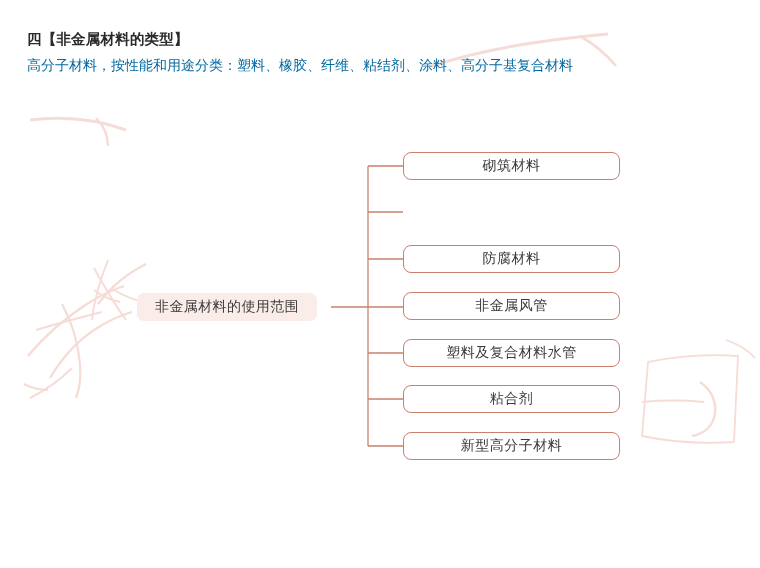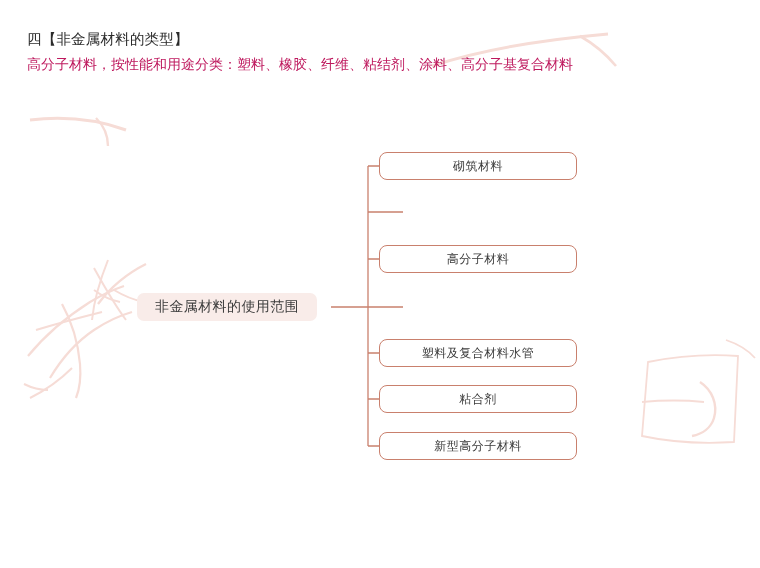--- a/index.html
+++ b/index.html
@@ -39,34 +39,33 @@
   
   .text-block {
     position: absolute;
     left: 27px;
     top: 29px;
     z-index: 3;
     width: 700px;
   }
   .doc-title {
     font-size: 14.5px;
-    font-weight: normal;
+    font-weight: bold;
     color: #2b2b2b;
     letter-spacing: .2px;
     line-height: 20px;
     margin: 0 0 6px 0;
     white-space: nowrap;
   }
   .doc-body {
     font-size: 14px;
-    color: #be185d;
+    color: #0369a1;
     line-height: 20px;
     margin: 0 0 17px 0;
     white-space: nowrap;
-    font-family: Liberation Mono, monospace;
   }
   .doc-subtitle {
     font-size: 13px;
     font-weight: bold;
     color: #d9342b;
     line-height: 18px;
     margin: 0;
     white-space: nowrap;
   }
 
@@ -106,32 +105,32 @@
     justify-content: center;
     font-family: "Liberation Serif", "DejaVu Serif", serif;
     font-size: 14px;
     color: #3d3d3d;
     letter-spacing: .4px;
     white-space: nowrap;
   }
 
   .leaf-node {
     position: absolute;
-    left: 379px;
-    width: 198px;
+    left: 403px;
+    width: 217px;
     height: 28px;
     background: #ffffff;
     border: 1.3px solid #c9806d;
     border-radius: 8px;
     box-sizing: border-box;
     display: flex;
     align-items: center;
     justify-content: center;
     font-family: "Liberation Serif", "DejaVu Serif", serif;
-    font-size: 12px;
+    font-size: 14px;
     color: #3a3a3a;
     letter-spacing: .5px;
     white-space: nowrap;
   }
 </style>
 </head>
 <body>
 
 <div id="page">
 
@@ -189,19 +188,20 @@
       <path class="conn" d="M368 259 L403 259"></path>
       <path class="conn" d="M368 307 L403 307"></path>
       <path class="conn" d="M368 353 L403 353"></path>
       <path class="conn" d="M368 399 L403 399"></path>
       <path class="conn" d="M368 446 L403 446"></path>
     </svg>
 
     <div class="root-node">非金属材料的使用范围</div>
 
     <div class="leaf-node" style="top:152px;">砌筑材料</div>
-    <div class="leaf-node" style="top:245px;">高分子材料</div>
+    <div class="leaf-node" style="top:245px;">防腐材料</div>
+    <div class="leaf-node" style="top:292px;">非金属风管</div>
     <div class="leaf-node" style="top:339px;">塑料及复合材料水管</div>
     <div class="leaf-node" style="top:385px;">粘合剂</div>
     <div class="leaf-node" style="top:432px;">新型高分子材料</div>
   </div>
 
 </div>
 
 </body></html>

